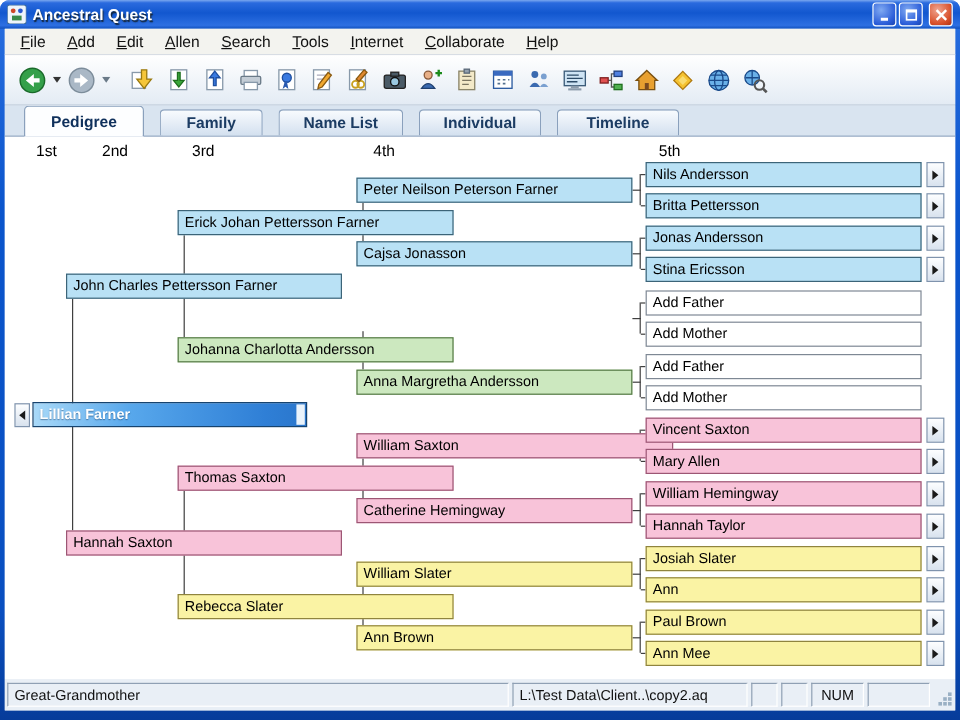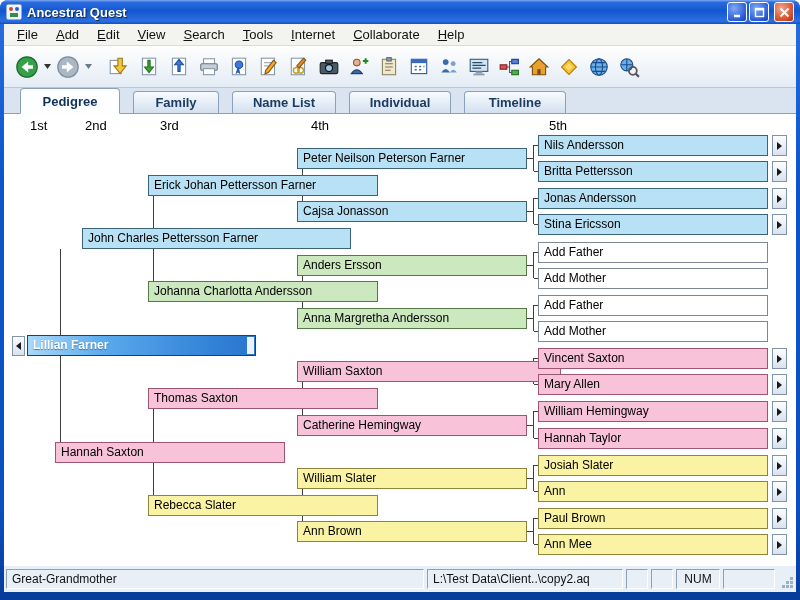--- a/index.html
+++ b/index.html
@@ -101,21 +101,21 @@
         </svg>
     </div>
   </div>
 
   <div class="client">
 
     <div class="menubar">
       <span class="menu-item">File</span>
       <span class="menu-item">Add</span>
       <span class="menu-item">Edit</span>
-      <span class="menu-item">View</span>
+      <span class="menu-item">Allen</span>
       <span class="menu-item">Search</span>
       <span class="menu-item">Tools</span>
       <span class="menu-item">Internet</span>
       <span class="menu-item">Collaborate</span>
       <span class="menu-item">Help</span>
     </div>
 
     <div class="toolbar">
       <div class="tb-btn">
         <svg width="24" height="24" viewBox="0 0 20 20">
@@ -320,29 +320,28 @@
           <div class="tline" style="left: 530px; top: 324px; width: 4px; height: 1px;"></div>
           <div class="tline" style="left: 529px; top: 351px; width: 1px; height: 26px;"></div>
           <div class="tline" style="left: 523px; top: 364px; width: 7px; height: 1px;"></div>
           <div class="tline" style="left: 530px; top: 351px; width: 4px; height: 1px;"></div>
           <div class="tline" style="left: 530px; top: 377px; width: 4px; height: 1px;"></div>
           <div class="tline" style="left: 529px; top: 404px; width: 1px; height: 26px;"></div>
           <div class="tline" style="left: 523px; top: 417px; width: 7px; height: 1px;"></div>
           <div class="tline" style="left: 530px; top: 404px; width: 4px; height: 1px;"></div>
           <div class="tline" style="left: 530px; top: 430px; width: 4px; height: 1px;"></div>
           <div class="pbox selected" style="left: 23px; top: 221px; width: 229px;">Lillian Farner</div>
-          <div class="pbox blue" style="left: 51px; top: 114px; width: 269px; margin-left: 27px;">John Charles Pettersson Farner</div>
+          <div class="pbox blue" style="left: 51px; top: 114px; width: 230px;">John Charles Pettersson Farner</div>
           <div class="pbox pink" style="left: 51px; top: 328px; width: 230px;">Hannah Saxton</div>
           <div class="pbox blue" style="left: 144px; top: 61px; width: 230px;">Erick Johan Pettersson Farner</div>
           <div class="pbox green" style="left: 144px; top: 167px; width: 230px;">Johanna Charlotta Andersson</div>
           <div class="pbox yellow" style="left: 144px; top: 381px; width: 230px;">Rebecca Slater</div>
           <div class="pbox pink" style="left: 144px; top: 274px; width: 230px;">Thomas Saxton</div>
           <div class="pbox blue" style="left: 293px; top: 34px; width: 230px;">Peter Neilson Peterson Farner</div>
           <div class="pbox blue" style="left: 293px; top: 87px; width: 230px;">Cajsa Jonasson</div>
-          <div class="pbox green" style="left: 293px; top: 141px; width: 230px;">Anders Ersson</div>
           <div class="pbox green" style="left: 293px; top: 194px; width: 230px;">Anna Margretha Andersson</div>
           <div class="pbox pink" style="left: 293px; top: 247px; width: 264px;">William Saxton</div>
           <div class="pbox pink" style="left: 293px; top: 301px; width: 230px;">Catherine Hemingway</div>
           <div class="pbox yellow" style="left: 293px; top: 354px; width: 230px;">William Slater</div>
           <div class="pbox yellow" style="left: 293px; top: 407px; width: 230px;">Ann Brown</div>
           <div class="pbox blue" style="left: 534px; top: 21px; width: 230px;">Nils Andersson</div>
           <div class="nav-btn" style="left: 768px; top: 21px;">
             <span class="tri tri-r"></span>
           </div>
           <div class="pbox blue" style="left: 534px; top: 47px; width: 230px;">Britta Pettersson</div>

